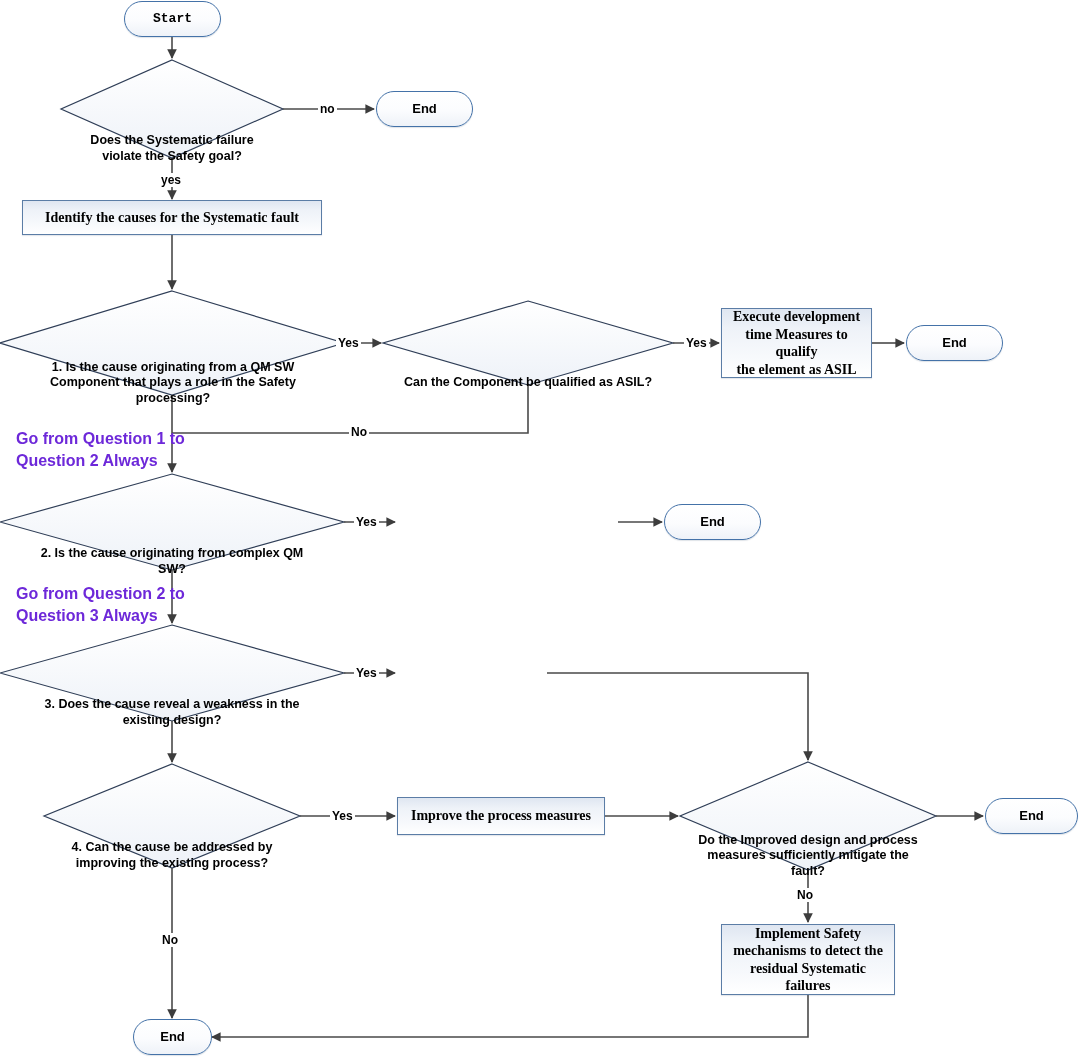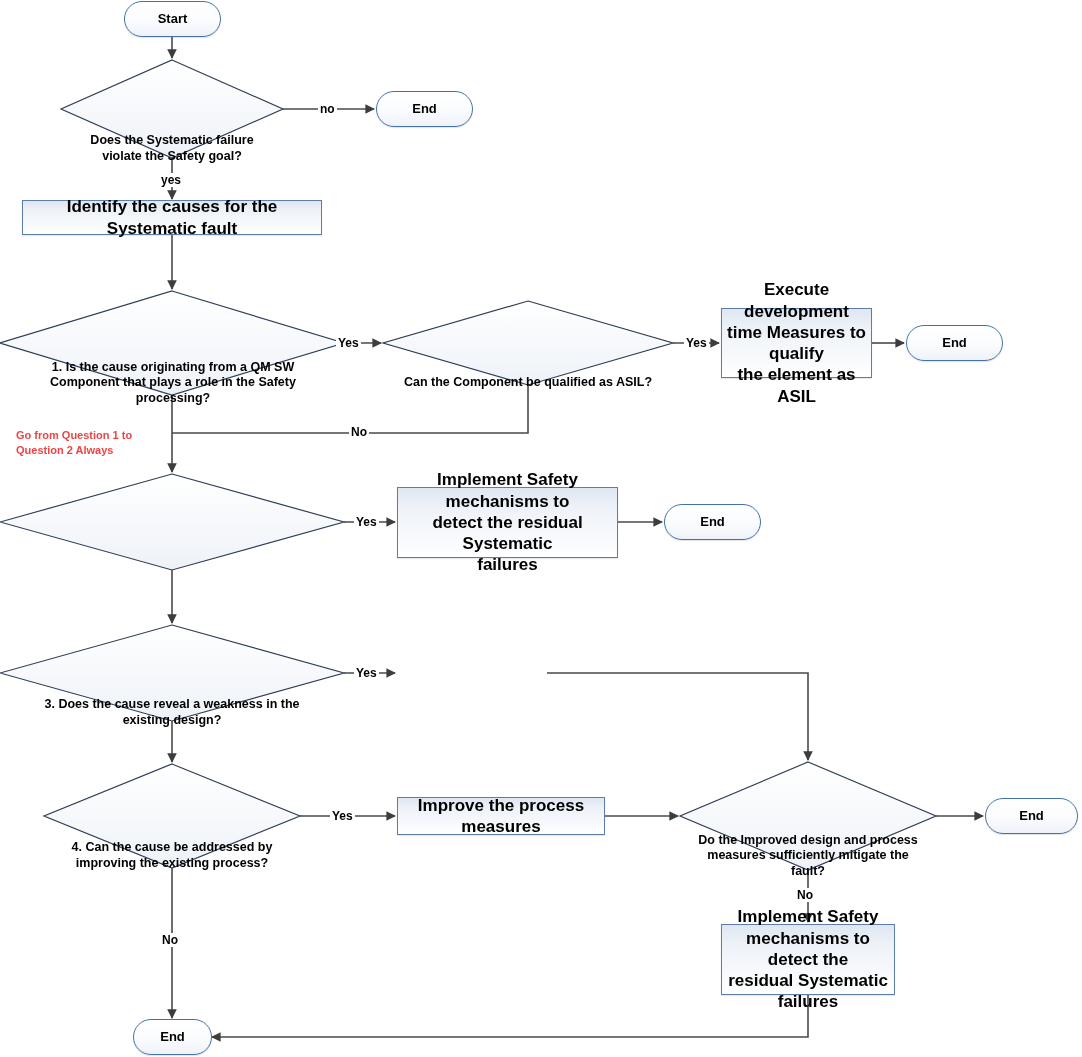--- a/index.html
+++ b/index.html
@@ -51,22 +51,23 @@
     border: 1.5px solid #4472a8;
     border-radius: 999px;
     background: linear-gradient(to bottom, #ffffff 0%, #fbfcfe 55%, #eef2f8 100%);
     font-size: 13px;
     box-shadow: 0 1px 1px rgba(80,100,130,0.18);
   }
   
   .process {
     border: 1.5px solid #5b7da6;
     background: linear-gradient(to bottom, #dfe6f1 0%, #eef2f8 28%, #f7f9fc 70%, #ffffff 100%);
-    font-size: 17px;
+    font-size: 14px;
     box-shadow: 0 1px 1px rgba(80,100,130,0.15);
+    font-family: Liberation Serif, serif;
   }
   
   .decision {
     background: transparent;
     border: none;
     font-size: 12.5px;
     margin-top: 40px;
   }
   .edge-label {
     position: absolute;
@@ -76,23 +77,23 @@
     color: #000000;
     background: #ffffff;
     padding: 0 2px;
     white-space: nowrap;
     z-index: 6;
     line-height: 1.2;
   }
   .side-note {
     position: absolute;
     font-family: "Liberation Sans", sans-serif;
-    font-size: 11px;
+    font-size: 16px;
     font-weight: bold;
-    color: #ef4444;
+    color: #6d28d9;
     white-space: pre-line;
     line-height: 1.35;
     text-align: left;
     z-index: 6;
   }
 </style>
 </head>
 <body>
 
 <div id="canvas">
@@ -164,21 +165,21 @@
       <path d="M936,816 L983,816" marker-end="url(#arrow)"></path>
 
       <path d="M808,870 L808,922" marker-end="url(#arrow)"></path>
 
       <path d="M808,995 L808,1037 L212,1037" marker-end="url(#arrow)"></path>
 
       <path d="M172,868 L172,1018" marker-end="url(#arrow)"></path>
     </g>
   </svg>
 
-  <div class="node terminator" style="left:124px; top:1px; width:97px; height:36px;">
+  <div class="node terminator" style="left:124px; top:1px; width:97px; height:36px;font-family:Liberation Mono, monospace;">
     <span class="txt">Start</span>
   </div>
 
   <div class="node decision" style="left:72px; top:87px; width:200px; height:44px;">
     <span class="txt">Does the Systematic failure
 violate the Safety goal?</span>
   </div>
 
   <div class="node terminator" style="left:376px; top:91px; width:97px; height:36px;">
     <span class="txt">End</span>
@@ -201,26 +202,24 @@
   <div class="node process" style="left:721px; top:308px; width:151px; height:70px;">
     <span class="txt">Execute development
 time Measures to qualify
 the element as ASIL</span>
   </div>
 
   <div class="node terminator" style="left:906px; top:325px; width:97px; height:36px;">
     <span class="txt">End</span>
   </div>
 
-
-  <div class="node process" style="left:397px; top:487px; width:221px; height:71px;">
-    <span class="txt">Implement Safety mechanisms to
-detect the residual Systematic
-failures</span>
-  </div>
+  <div class="node decision" style="left:22px; top:511px; width:300px; height:22px;">
+    <span class="txt">2. Is the cause originating from complex QM SW?</span>
+  </div>
+
 
   <div class="node terminator" style="left:664px; top:504px; width:97px; height:36px;">
     <span class="txt">End</span>
   </div>
 
   <div class="node decision" style="left:32px; top:651px; width:280px; height:44px;">
     <span class="txt">3. Does the cause reveal a weakness in the
 existing design?</span>
   </div>
 
@@ -270,15 +269,17 @@
 
   <span class="edge-label" style="left:330px; top:809px;">Yes</span>
 
   <span class="edge-label" style="left:160px; top:933px;">No</span>
 
   <span class="edge-label" style="left:795px; top:888px;">No</span>
 
   <span class="side-note" style="left:16px; top:428px; width:170px;">Go from Question 1 to
 Question 2 Always</span>
 
+  <span class="side-note" style="left:16px; top:583px; width:170px;">Go from Question 2  to
+Question 3 Always</span>
 
 
 </div>
 
 </body></html>

